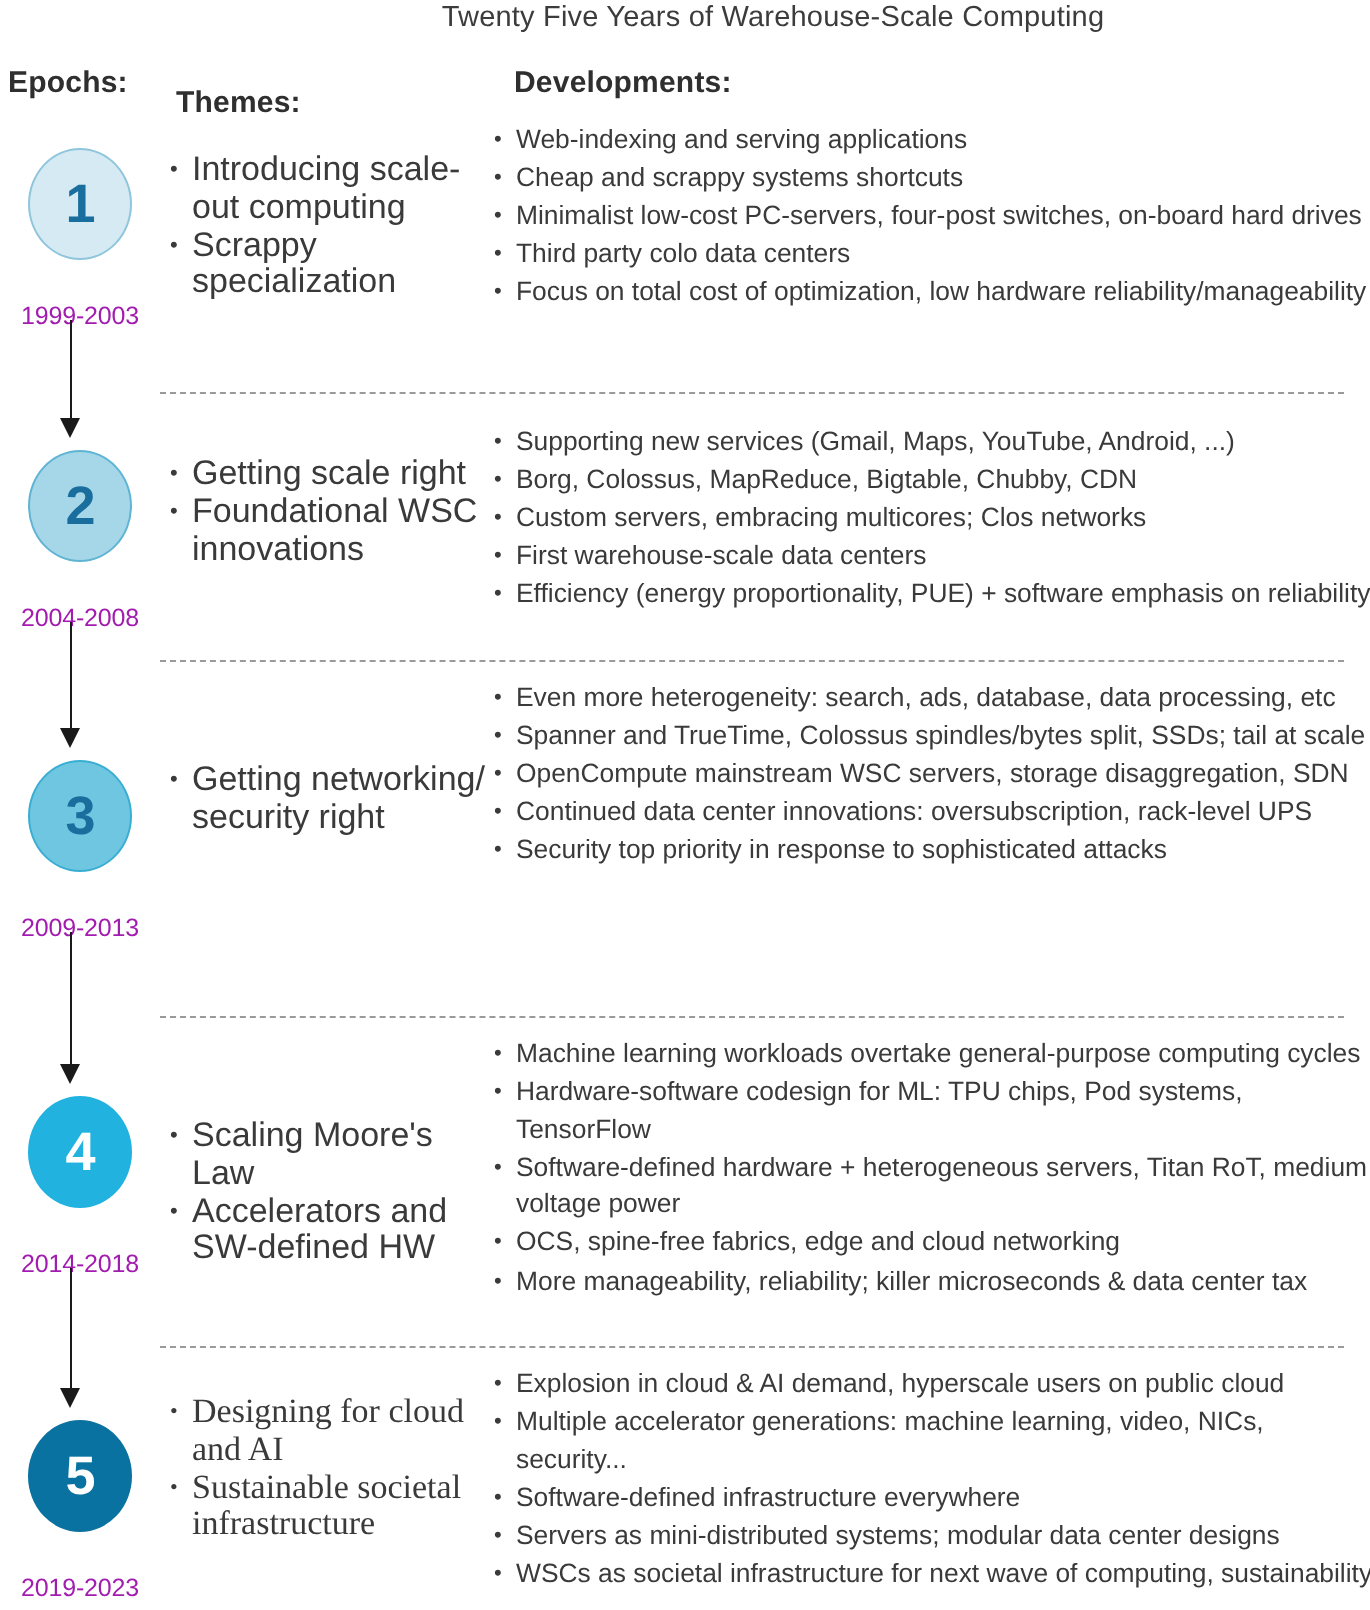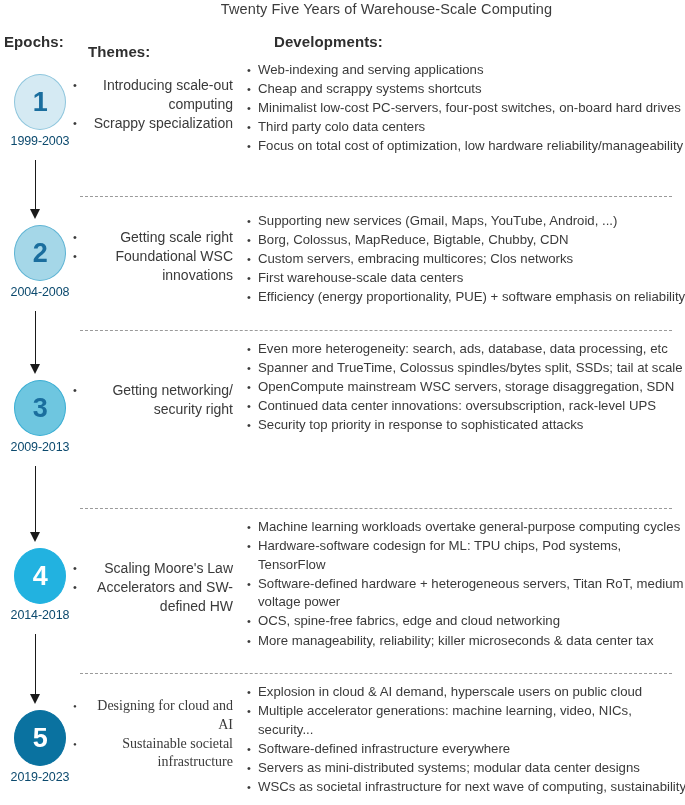--- a/index.html
+++ b/index.html
@@ -41,21 +41,21 @@
   .col-header {
     position: absolute;
     font-size: 15px;
     font-weight: 700;
     color: #2f2f2f;
     letter-spacing: 0.1px;
     white-space: nowrap;
   }
   .col-header.epochs       { left: 4px;   top: 33px; }
   .col-header.themes       { left: 88px;  top: 43px; }
-  .col-header.developments { left: 274px; top: 33px; }
+  .col-header.developments { left: 257px; top: 33px; }
 
   
   .divider {
     position: absolute;
     left: 80px;
     width: 592px;
     height: 0;
     border-top: 1px dashed #9a9a9a;
   }
 
@@ -76,23 +76,23 @@
     justify-content: center;
     box-sizing: border-box;
   }
   .epoch-num {
     font-size: 27px;
     font-weight: 700;
     line-height: 1;
     letter-spacing: -0.5px;
   }
   .epoch-years {
-    margin-top: 4px;
+    margin-top: 21px;
     font-size: 12.5px;
-    color: #0c4a6e;
+    color: #a21caf;
     white-space: nowrap;
     letter-spacing: -0.1px;
   }
 
   
   .epoch-arrow {
     position: absolute;
     left: 29px;
     width: 14px;
   }
@@ -129,26 +129,25 @@
     content: "\2022";
     position: absolute;
     left: 0;
     top: 0;
     color: #3a3a3a;
     font-size: 11px;
     line-height: inherit;
   }
 
   ul.themes-list {
-    left: 73px;
+    left: 85px;
     width: 160px;
-    font-size: 14px;
+    font-size: 17px;
     line-height: 18.6px;
     color: #3a3a3a;
-    text-align: right;
   }
   ul.devs-list {
     left: 247px;
     width: 440px;
     font-size: 13.2px;
     line-height: 18.6px;
     color: #3a3a3a;
   }
   ul.devs-list li { margin-bottom: 0.5px; }
 </style>

